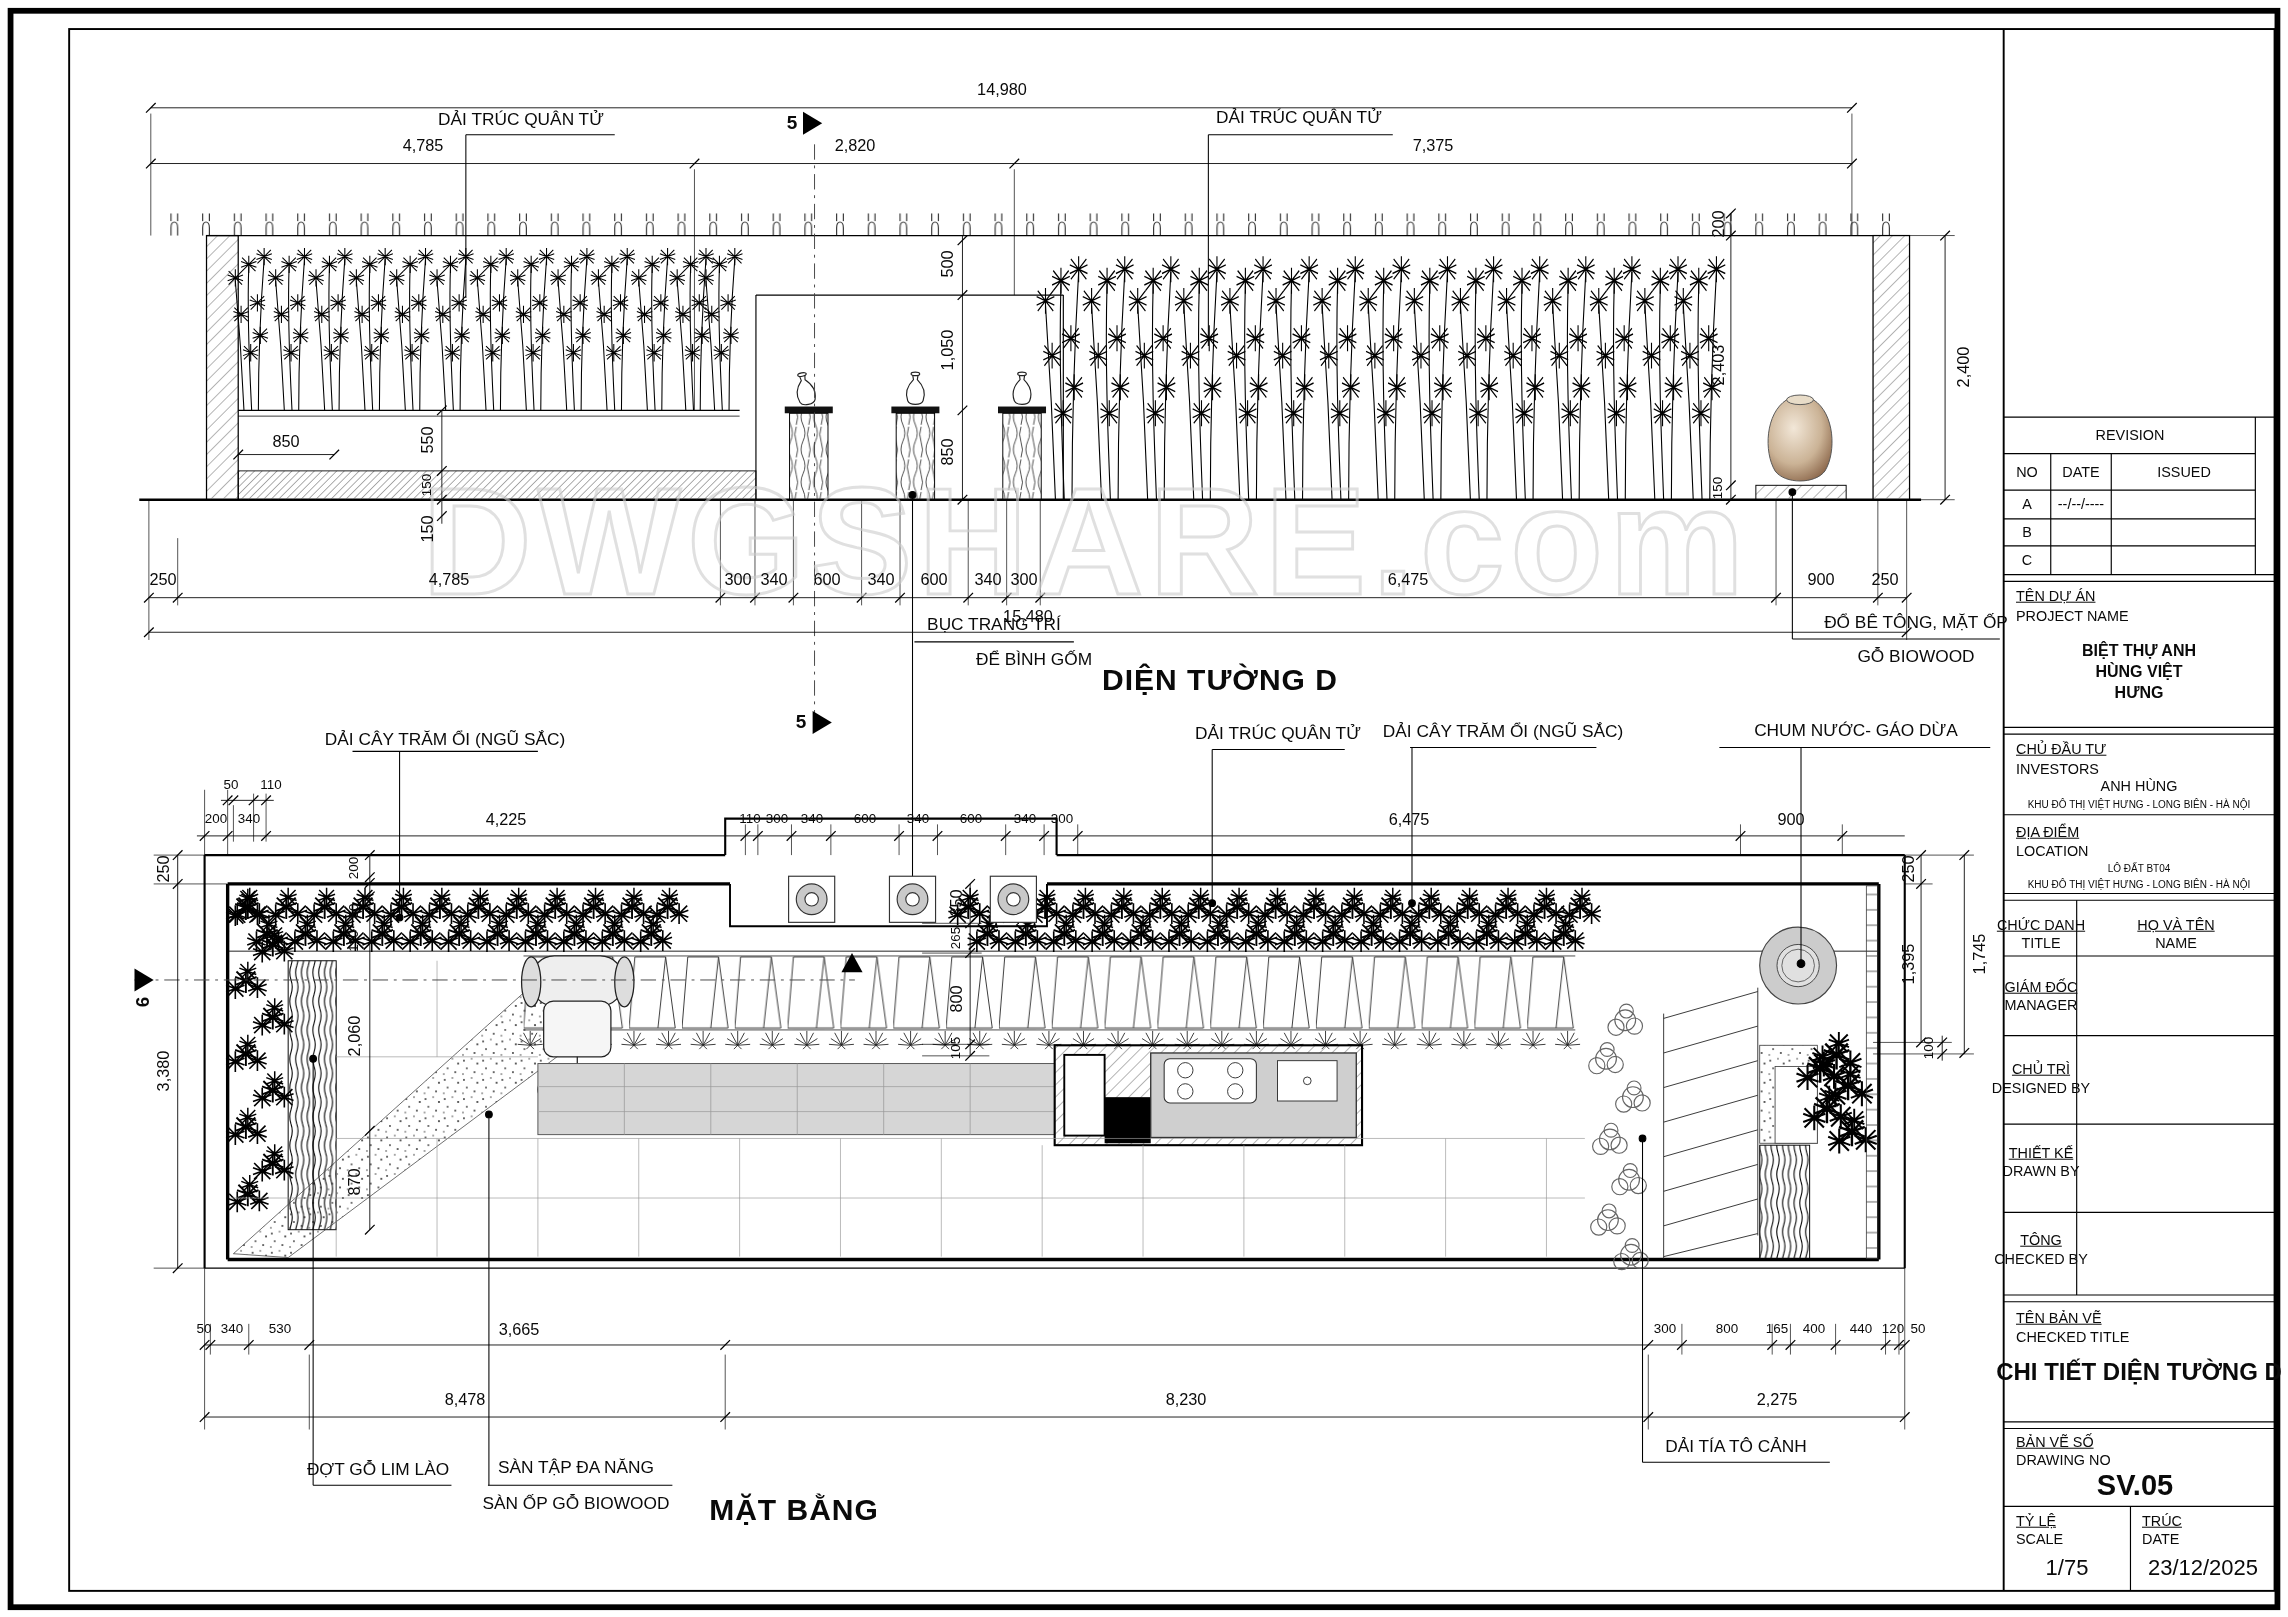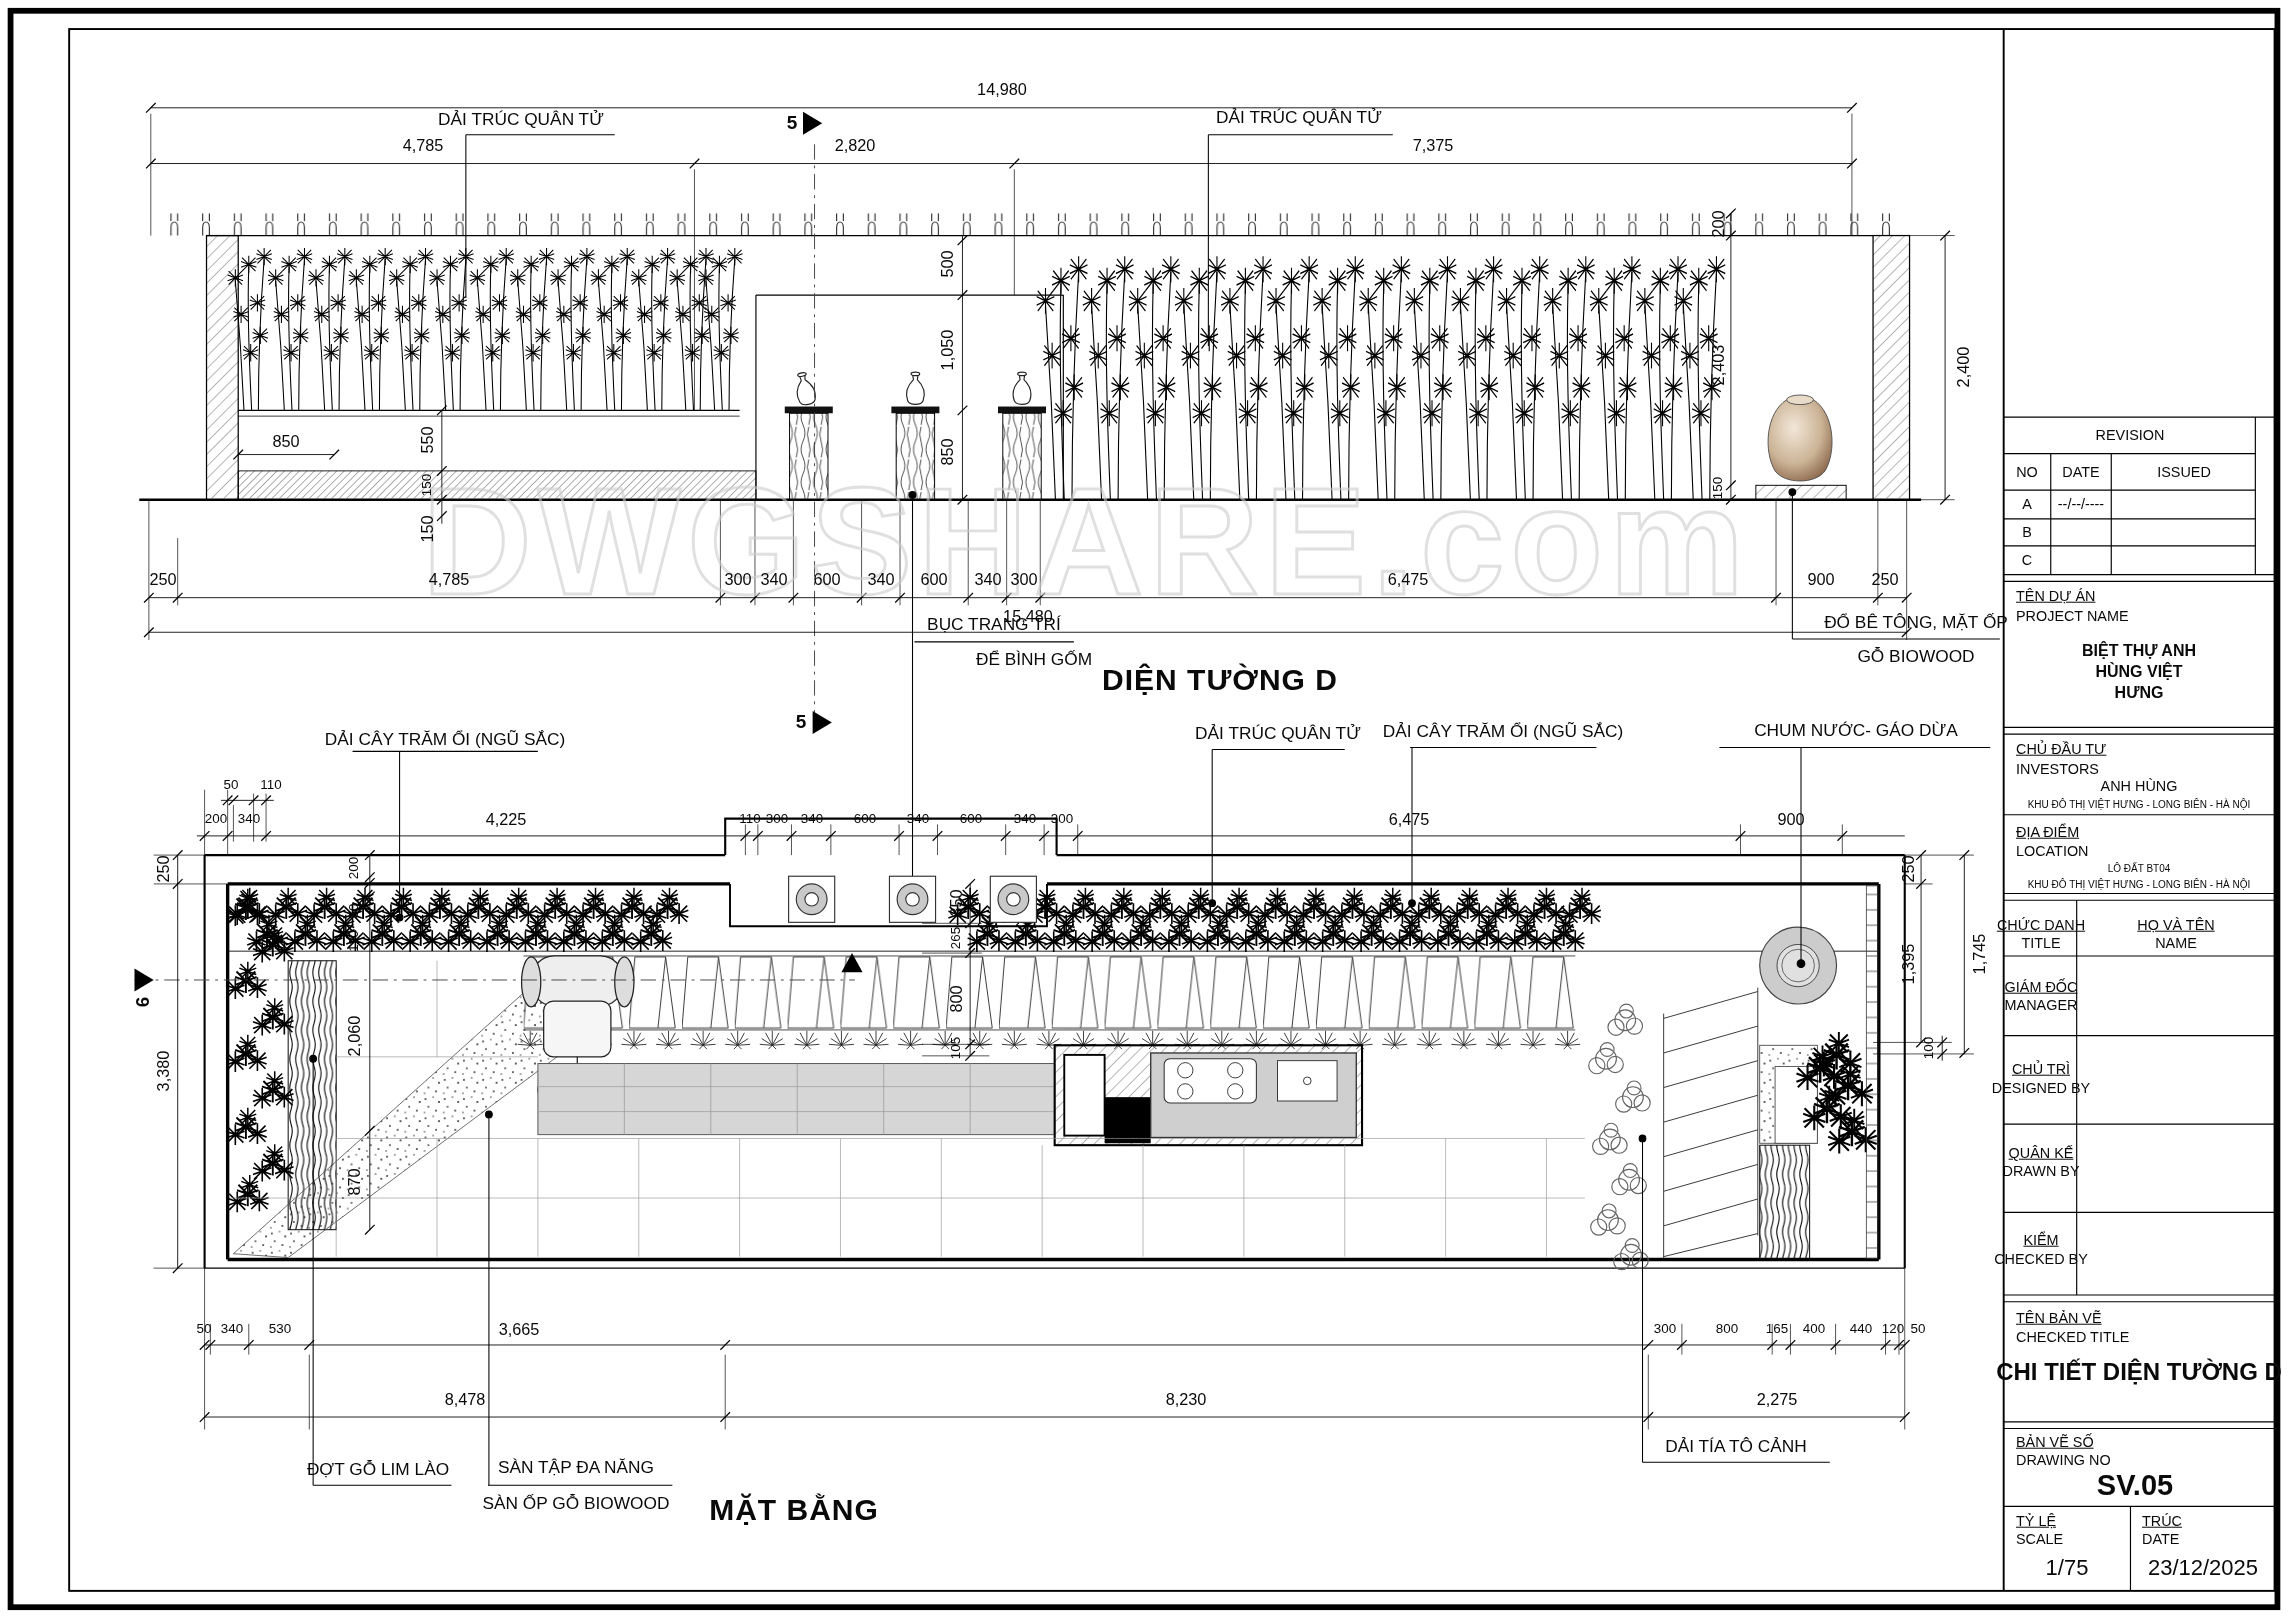--- a/index.html
+++ b/index.html
@@ -803,23 +803,23 @@
 <span class="t s" style="left:2139px;top:869px">LÔ ĐẤT BT04</span>
 <span class="t s" style="left:2139px;top:885px">KHU ĐÔ THỊ VIỆT HƯNG - LONG BIÊN - HÀ NỘI</span>
 <span class="t m u" style="left:2041px;top:925px">CHỨC DANH</span>
 <span class="t m" style="left:2041px;top:943px">TITLE</span>
 <span class="t m u" style="left:2176px;top:925px">HỌ VÀ TÊN</span>
 <span class="t m" style="left:2176px;top:943px">NAME</span>
 <span class="t m u" style="left:2041px;top:987px">GIÁM ĐỐC</span>
 <span class="t m" style="left:2041px;top:1005px">MANAGER</span>
 <span class="t m u" style="left:2041px;top:1069px">CHỦ TRÌ</span>
 <span class="t m" style="left:2041px;top:1088px">DESIGNED BY</span>
-<span class="t m u" style="left:2041px;top:1153px">QUÂN KẾ</span>
+<span class="t m u" style="left:2041px;top:1153px">THIẾT KẾ</span>
 <span class="t m" style="left:2041px;top:1171px">DRAWN BY</span>
-<span class="t m u" style="left:2041px;top:1240px">KIỂM</span>
+<span class="t m u" style="left:2041px;top:1240px">TÔNG</span>
 <span class="t m" style="left:2041px;top:1259px">CHECKED BY</span>
 <span class="t m l u" style="left:2016px;top:1318px">TÊN BẢN VẼ</span>
 <span class="t m l" style="left:2016px;top:1337px">CHECKED TITLE</span>
 <span class="t tb2" style="left:2139px;top:1372px">CHI TIẾT DIỆN TƯỜNG D</span>
 <span class="t m l u" style="left:2016px;top:1442px">BẢN VẼ SỐ</span>
 <span class="t m l" style="left:2016px;top:1460px">DRAWING NO</span>
 <span class="t tb3" style="left:2135px;top:1486px">SV.05</span>
 <span class="t m l u" style="left:2016px;top:1521px">TỶ LỆ</span>
 <span class="t m l" style="left:2016px;top:1539px">SCALE</span>
 <span class="t m l u" style="left:2142px;top:1521px">TRÚC</span>

